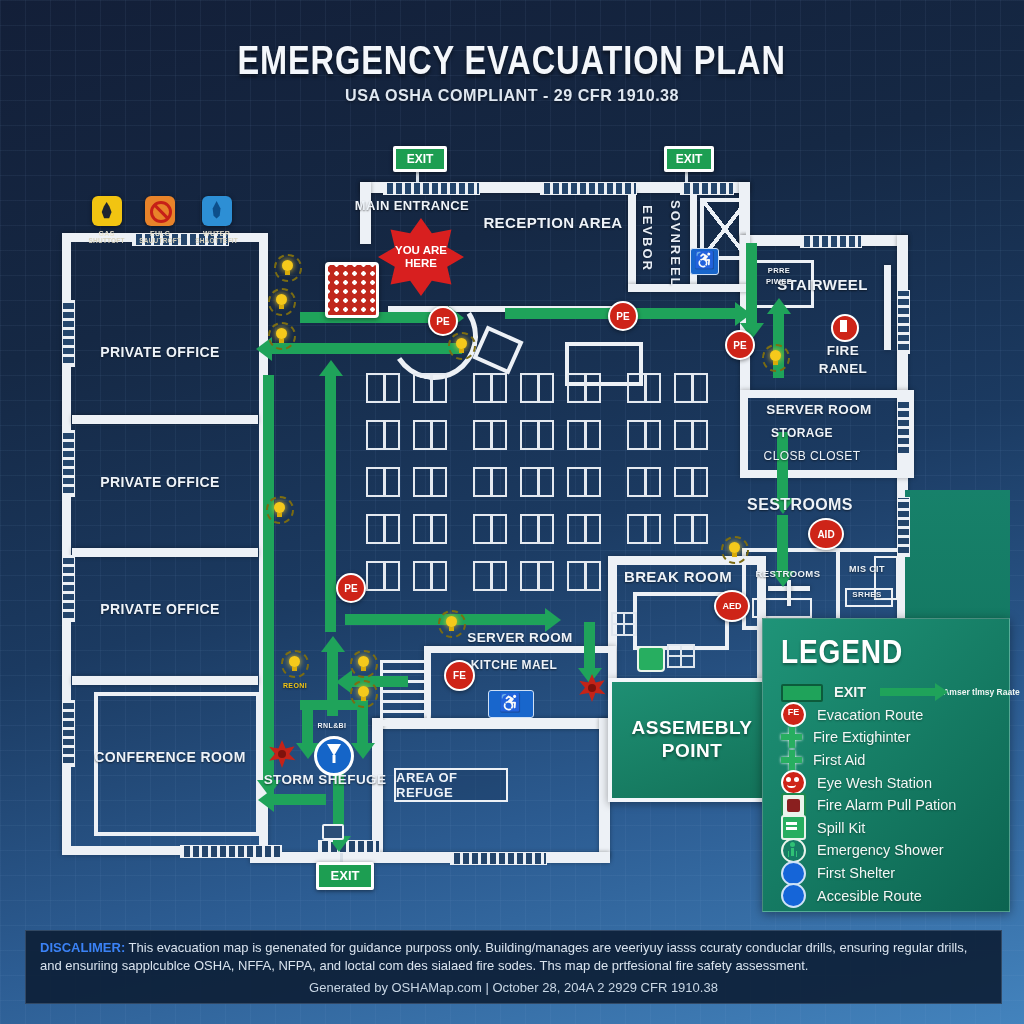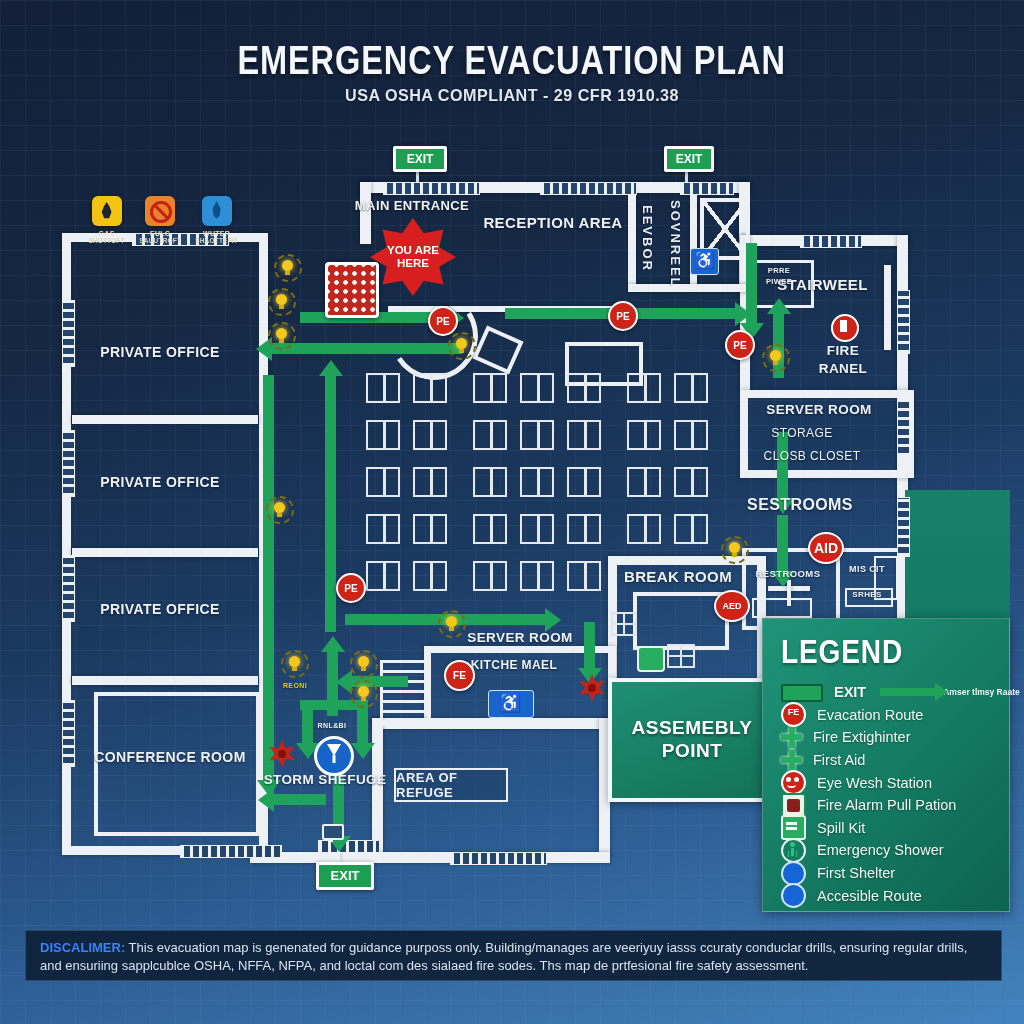--- a/index.html
+++ b/index.html
@@ -347,21 +347,21 @@
   <div class="ar ar-d" style="left:357px;top:705px;height:38px;"></div>
   <div class="ar ar-d" style="left:333px;top:774px;height:62px;"></div>
   <div class="ar ar-l" style="left:274px;top:794px;width:52px;"></div>
 
   <div class="alarm-panel" style="left:325px;top:262px;width:48px;height:50px;"></div>
   <div class="badge" style="left:428px;top:306px;width:26px;height:26px;font-size:10px;">PE</div>
   <div class="badge" style="left:608px;top:301px;width:26px;height:26px;font-size:10px;">PE</div>
   <div class="badge" style="left:725px;top:330px;width:26px;height:26px;font-size:10px;">PE</div>
   <div class="badge" style="left:336px;top:573px;width:26px;height:26px;font-size:10px;">PE</div>
   <div class="badge" style="left:444px;top:660px;width:27px;height:27px;font-size:10px;">FE</div>
-  <div class="badge" style="left:808px;top:532px;width:32px;height:28px;font-size:14px;">AID</div>
+  <div class="badge" style="left:808px;top:518px;width:32px;height:28px;font-size:10px;">AID</div>
   <div class="badge" style="left:714px;top:590px;width:32px;height:28px;font-size:9px;">AED</div>
   <div class="fp-badge" style="left:831px;top:314px;width:24px;height:24px;"></div>
 
   <div class="bulb" style="left:274px;top:254px;"></div>
   <div class="bulb" style="left:268px;top:288px;"></div>
   <div class="bulb" style="left:268px;top:322px;"></div>
   <div class="bulb" style="left:266px;top:496px;"></div>
   <div class="bulb" style="left:448px;top:332px;"></div>
   <div class="bulb" style="left:762px;top:344px;"></div>
   <div class="bulb" style="left:438px;top:610px;"></div>
@@ -373,35 +373,35 @@
   <div class="spiky" style="left:268px;top:740px;width:28px;height:28px;"></div>
   <div class="spiky" style="left:578px;top:674px;width:28px;height:28px;"></div>
 
   <div class="wc" style="left:690px;top:248px;width:27px;height:25px;font-size:17px;line-height:24px;"></div>
   <div class="wc" style="left:488px;top:690px;width:44px;height:26px;font-size:18px;line-height:25px;"></div>
 
   <div class="storm-ic" style="left:314px;top:736px;width:34px;height:34px;"></div>
   <div class="monitor" style="left:322px;top:824px;"></div>
 
   <div class="lbl" style="left:352px;top:198px;width:120px;font-size:13px;line-height:1.25;">MAIN ENTRANCE</div>
-  <div class="burst" style="left:370px;top:218px;width:86px;height:78px;font-size:11.5px;line-height:1.15;">
+  <div class="burst" style="left:378px;top:218px;width:86px;height:78px;font-size:11.5px;line-height:1.15;">
     <span style="width:56px;">YOU ARE HERE</span>
   </div>
   <div class="lbl" style="left:465px;top:214px;width:176px;font-size:15px;">RECEPTION AREA</div>
   <div class="vtext" style="left:640px;top:205px;">EEVBOR</div>
   <div class="vtext" style="left:668px;top:200px;">SOVNREEL</div>
   <div class="lbl" style="left:755px;top:276px;width:135px;font-size:15px;">STAIRWEEL</div>
   <div class="lbl" style="left:752px;top:266px;width:54px;font-size:7.5px;line-height:1.4;">
     <span>PRRE</span><br><span>PIWEE</span>
   </div>
   <div class="lbl" style="left:808px;top:342px;width:70px;font-size:13.5px;line-height:1.3;">
     <span>FIRE</span><br><span>RANEL</span>
   </div>
   <div class="lbl" style="left:740px;top:402px;width:158px;font-size:13.5px;">SERVER ROOM</div>
-  <div class="lbl" style="left:742px;top:426px;width:120px;font-size:12px;font-weight:normal;">STORAGE</div>
+  <div class="lbl" style="left:742px;top:426px;width:120px;font-size:12px;font-weight:bold;">STORAGE</div>
   <div class="lbl" style="left:742px;top:449px;width:140px;font-size:12px;font-weight:normal;">CLOSB CLOSET</div>
   <div class="lbl" style="left:720px;top:496px;width:160px;font-size:16px;">SESTROOMS</div>
   <div class="lbl" style="left:744px;top:568px;width:88px;font-size:9.5px;">RESTROOMS</div>
   <div class="lbl" style="left:840px;top:564px;width:54px;font-size:9px;">MIS CIT</div>
   <div class="lbl" style="left:845px;top:590px;width:44px;font-size:8px;">SRHES</div>
   <div class="lbl" style="left:70px;top:344px;width:180px;font-size:14px;">PRIVATE OFFICE</div>
   <div class="lbl" style="left:70px;top:474px;width:180px;font-size:14px;">PRIVATE OFFICE</div>
   <div class="lbl" style="left:70px;top:601px;width:180px;font-size:14px;">PRIVATE OFFICE</div>
   <div class="lbl" style="left:80px;top:748px;width:180px;font-size:14px;line-height:1.35;">CONFERENCE ROOM</div>
   <div class="lbl" style="left:608px;top:568px;width:140px;font-size:15px;">BREAK ROOM</div>
@@ -468,15 +468,16 @@
         </div>
       </div>
   </div>
 
   <div class="disc" style="left:25px;top:930px;width:947px;">
     <div>
       <b>DISCALIMER:</b>
       <span>This evacuation map is genenated for guidance purposs only. Building/manages are veeriyuy iasss ccuraty conduclar drills, ensuring regular drills, and</span>
       <span>ensuriing sapplcublce OSHA, NFFA, NFPA, and loctal com des sialaed fire sodes. Ths map de prtfesional fire safety assessment.</span>
     </div>
+    <div class="footer">Generated by OSHAMap.com | October 28, 204A 2 2929 CFR 1910.38</div>
   </div>
 
 </div>
 
 </body></html>

